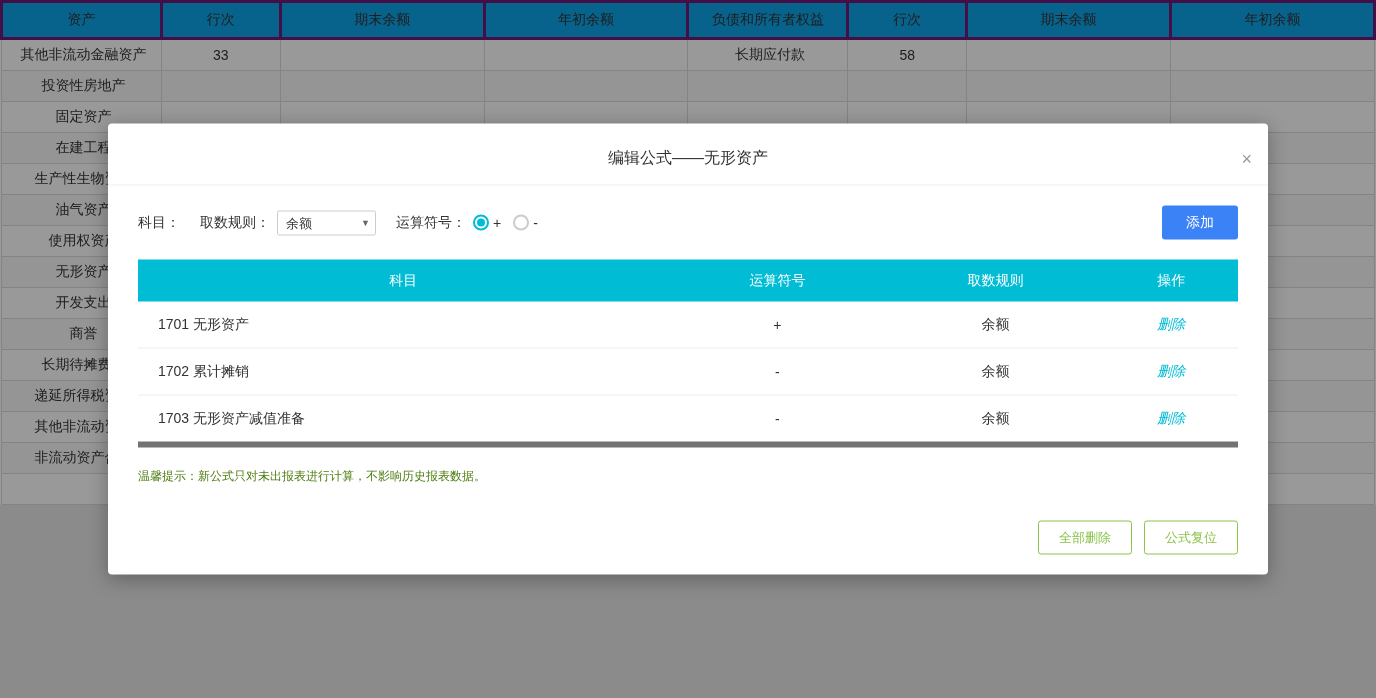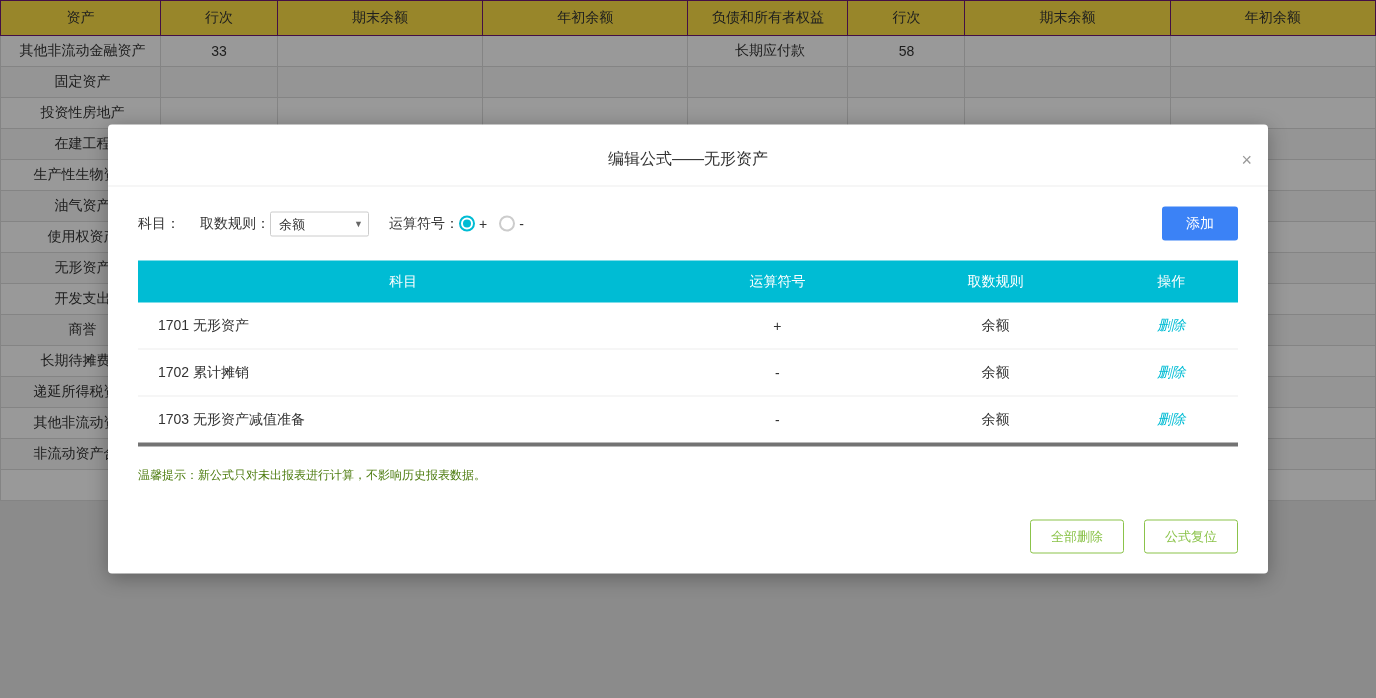--- a/index.html
+++ b/index.html
@@ -22,25 +22,25 @@
       z-index: 1;
     }
 
     .bg-table table {
       width: 100%;
       border-collapse: collapse;
       background: #fff;
     }
 
     .bg-table table th {
-      background: #fde047;
+      background: #0ea5e9;
       color: #333;
       text-align: center;
       padding: 8px 4px;
-      border: 1px solid #701a75;
+      border: 3px solid #701a75;
       font-weight: normal;
     }
 
     .bg-table table td {
       text-align: center;
       padding: 6px 4px;
       border: 1px solid #ddd;
       color: #333;
       background: #fff;
     }
@@ -110,21 +110,21 @@
     .form-row {
       display: flex;
       align-items: center;
       gap: 20px;
       margin-bottom: 20px;
     }
 
     .form-group {
       display: flex;
       align-items: center;
-      gap: 0;
+      gap: 7px;
     }
 
     .form-label {
       color: #333;
       white-space: nowrap;
       font-size: 14px;
     }
 
     .form-input {
       border: none;
@@ -246,21 +246,21 @@
 
     .data-table tbody tr td {
       text-align: center;
       padding: 14px 8px;
       border-bottom: 1px solid #eee;
       color: #333;
       font-size: 14px;
     }
 
     .data-table tbody tr:last-child td {
-      border-bottom: 4px solid #737373;
+      border-bottom: 6px solid #737373;
     }
 
     .data-table tbody tr td:first-child {
       text-align: left;
       padding-left: 20px;
       margin-top: 16px;
     }
 
     .btn-delete {
       color: #00bcd4;
@@ -275,21 +275,21 @@
     .warning-text {
       color: #4d7c0f;
       font-size: 12px;
       margin-top: 10px;
     }
 
     
     .modal-footer {
       display: flex;
       justify-content: flex-end;
-      gap: 20px;
+      gap: 12px;
       padding: 16px 30px 20px;
       align-items: center;
     }
 
     .btn-outline {
       background: #fff;
       border: 1px solid #8bc34a;
       color: #8bc34a;
       padding: 7px 20px;
       border-radius: 3px;
@@ -326,31 +326,31 @@
           <td class="bg-left">其他非流动金融资产</td>
           <td>33</td>
           <td></td>
           <td></td>
           <td class="bg-left">长期应付款</td>
           <td>58</td>
           <td></td>
           <td></td>
         </tr>
         <tr>
+          <td class="bg-left">投资性房地产</td>
+          <td></td>
+          <td></td>
+          <td></td>
+          <td class="bg-left"></td>
+          <td></td>
+          <td></td>
+          <td></td>
+        </tr>
+        <tr>
           <td class="bg-left">固定资产</td>
-          <td></td>
-          <td></td>
-          <td></td>
-          <td class="bg-left"></td>
-          <td></td>
-          <td></td>
-          <td></td>
-        </tr>
-        <tr>
-          <td class="bg-left">投资性房地产</td>
           <td></td>
           <td></td>
           <td></td>
           <td class="bg-left"></td>
           <td></td>
           <td></td>
           <td></td>
         </tr>
         <tr>
           <td class="bg-left">在建工程</td>

